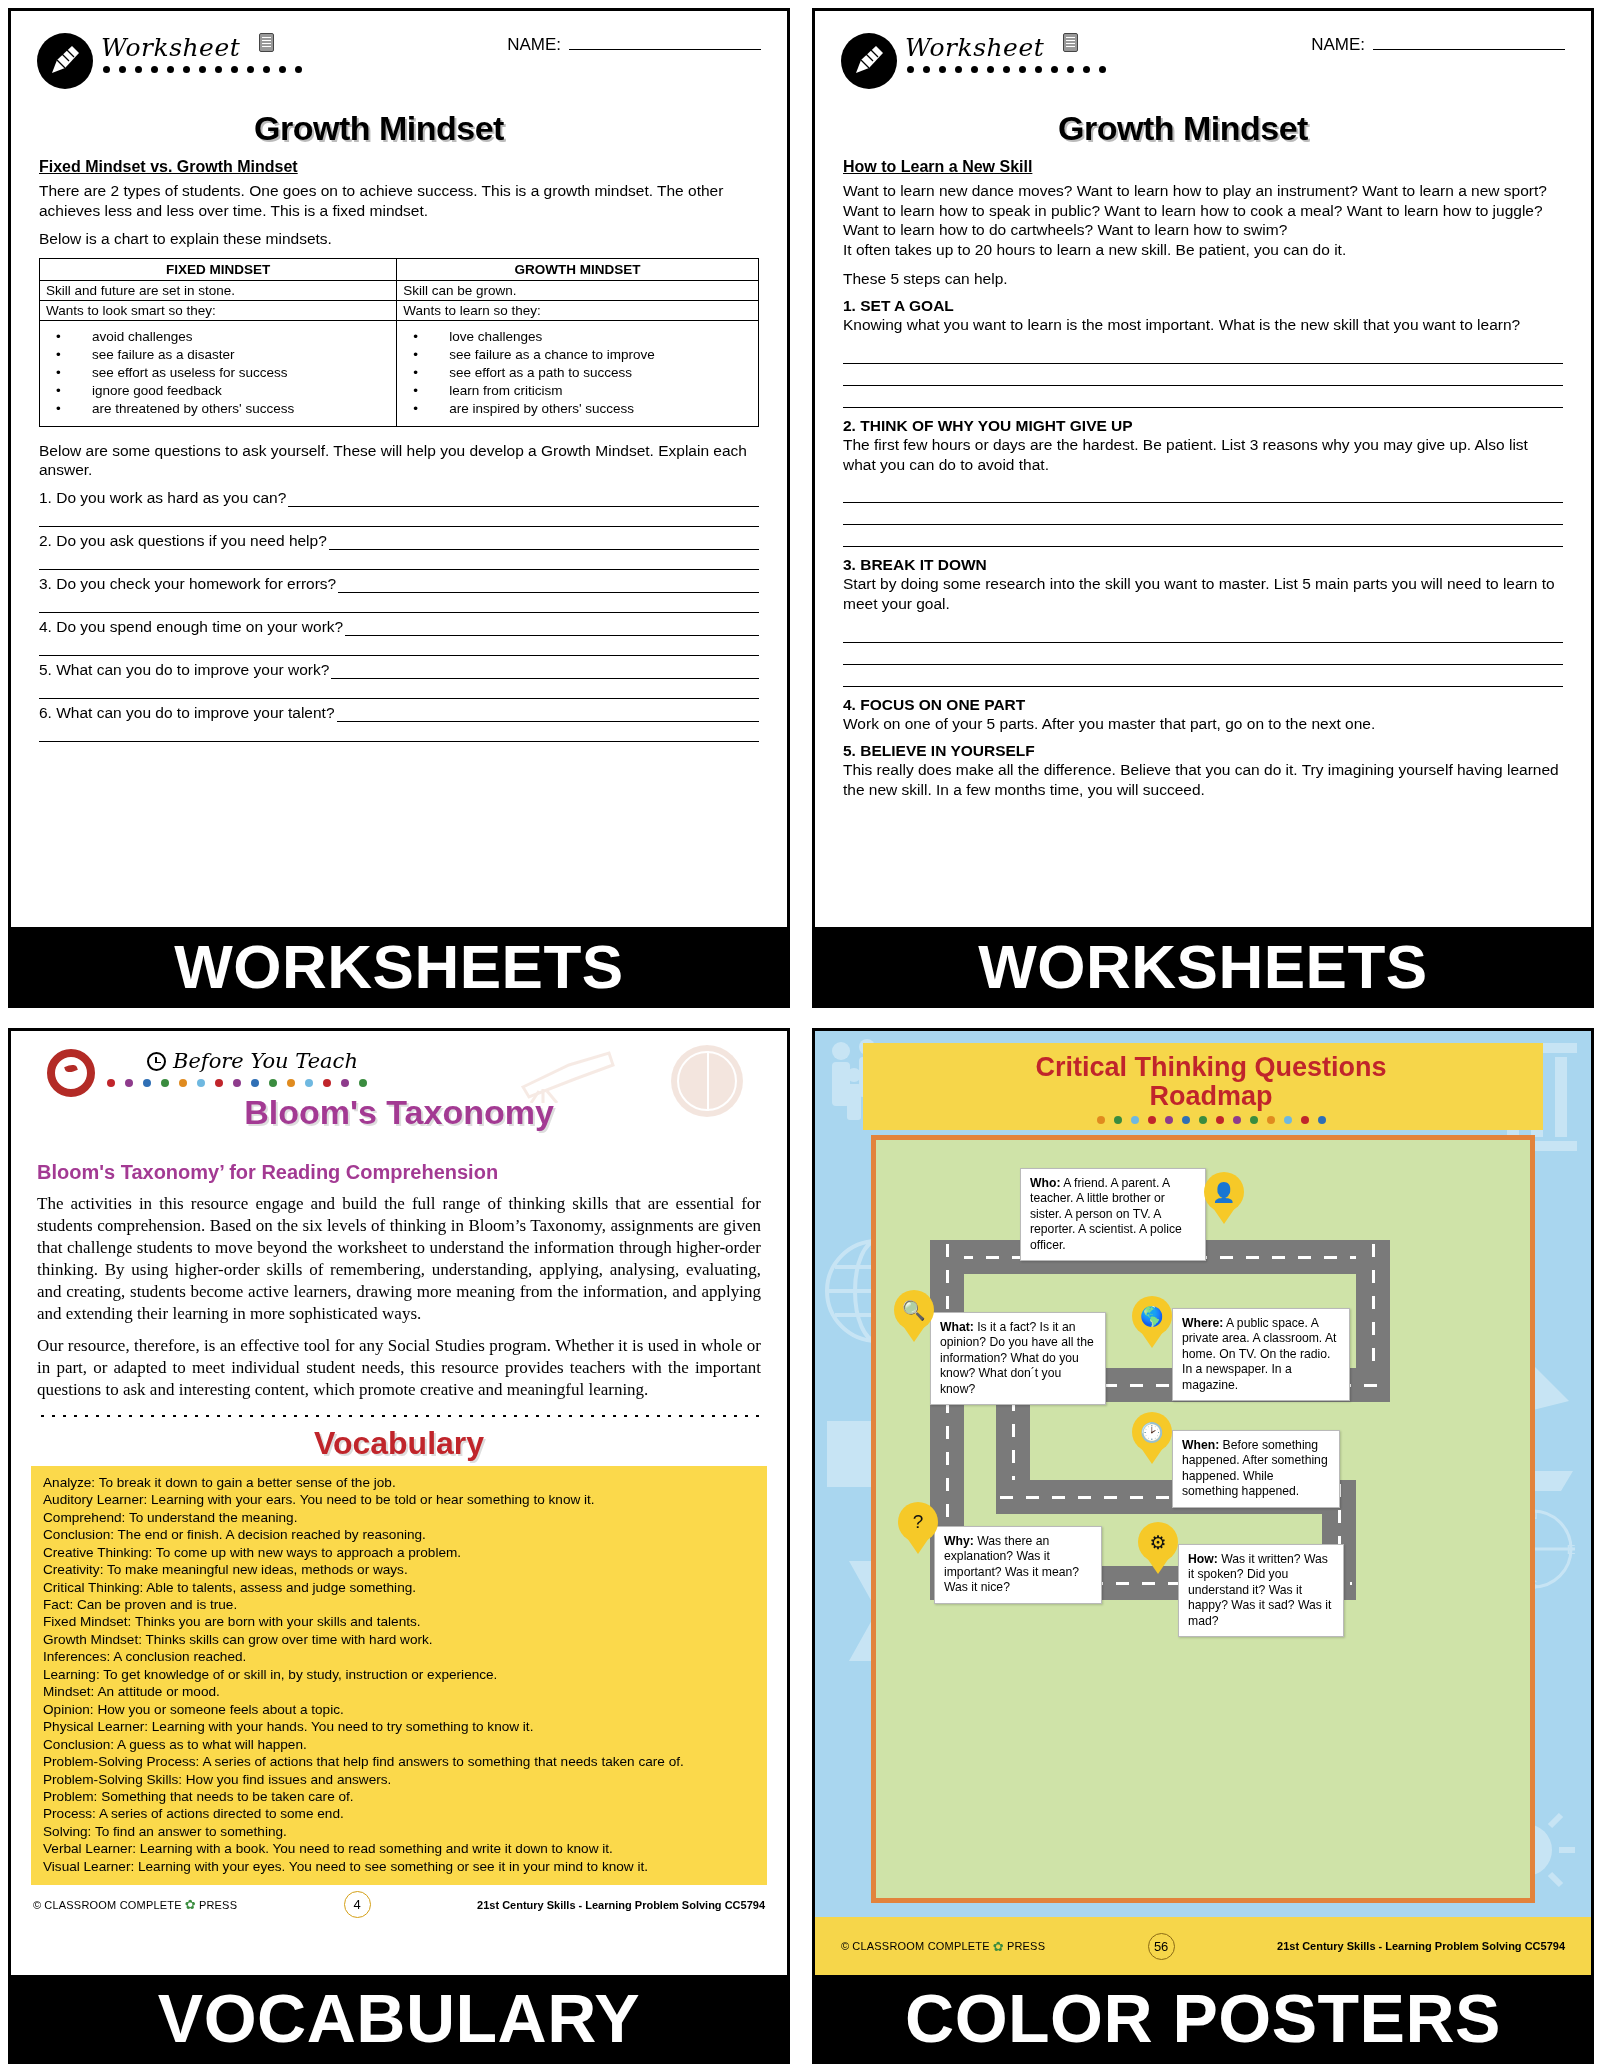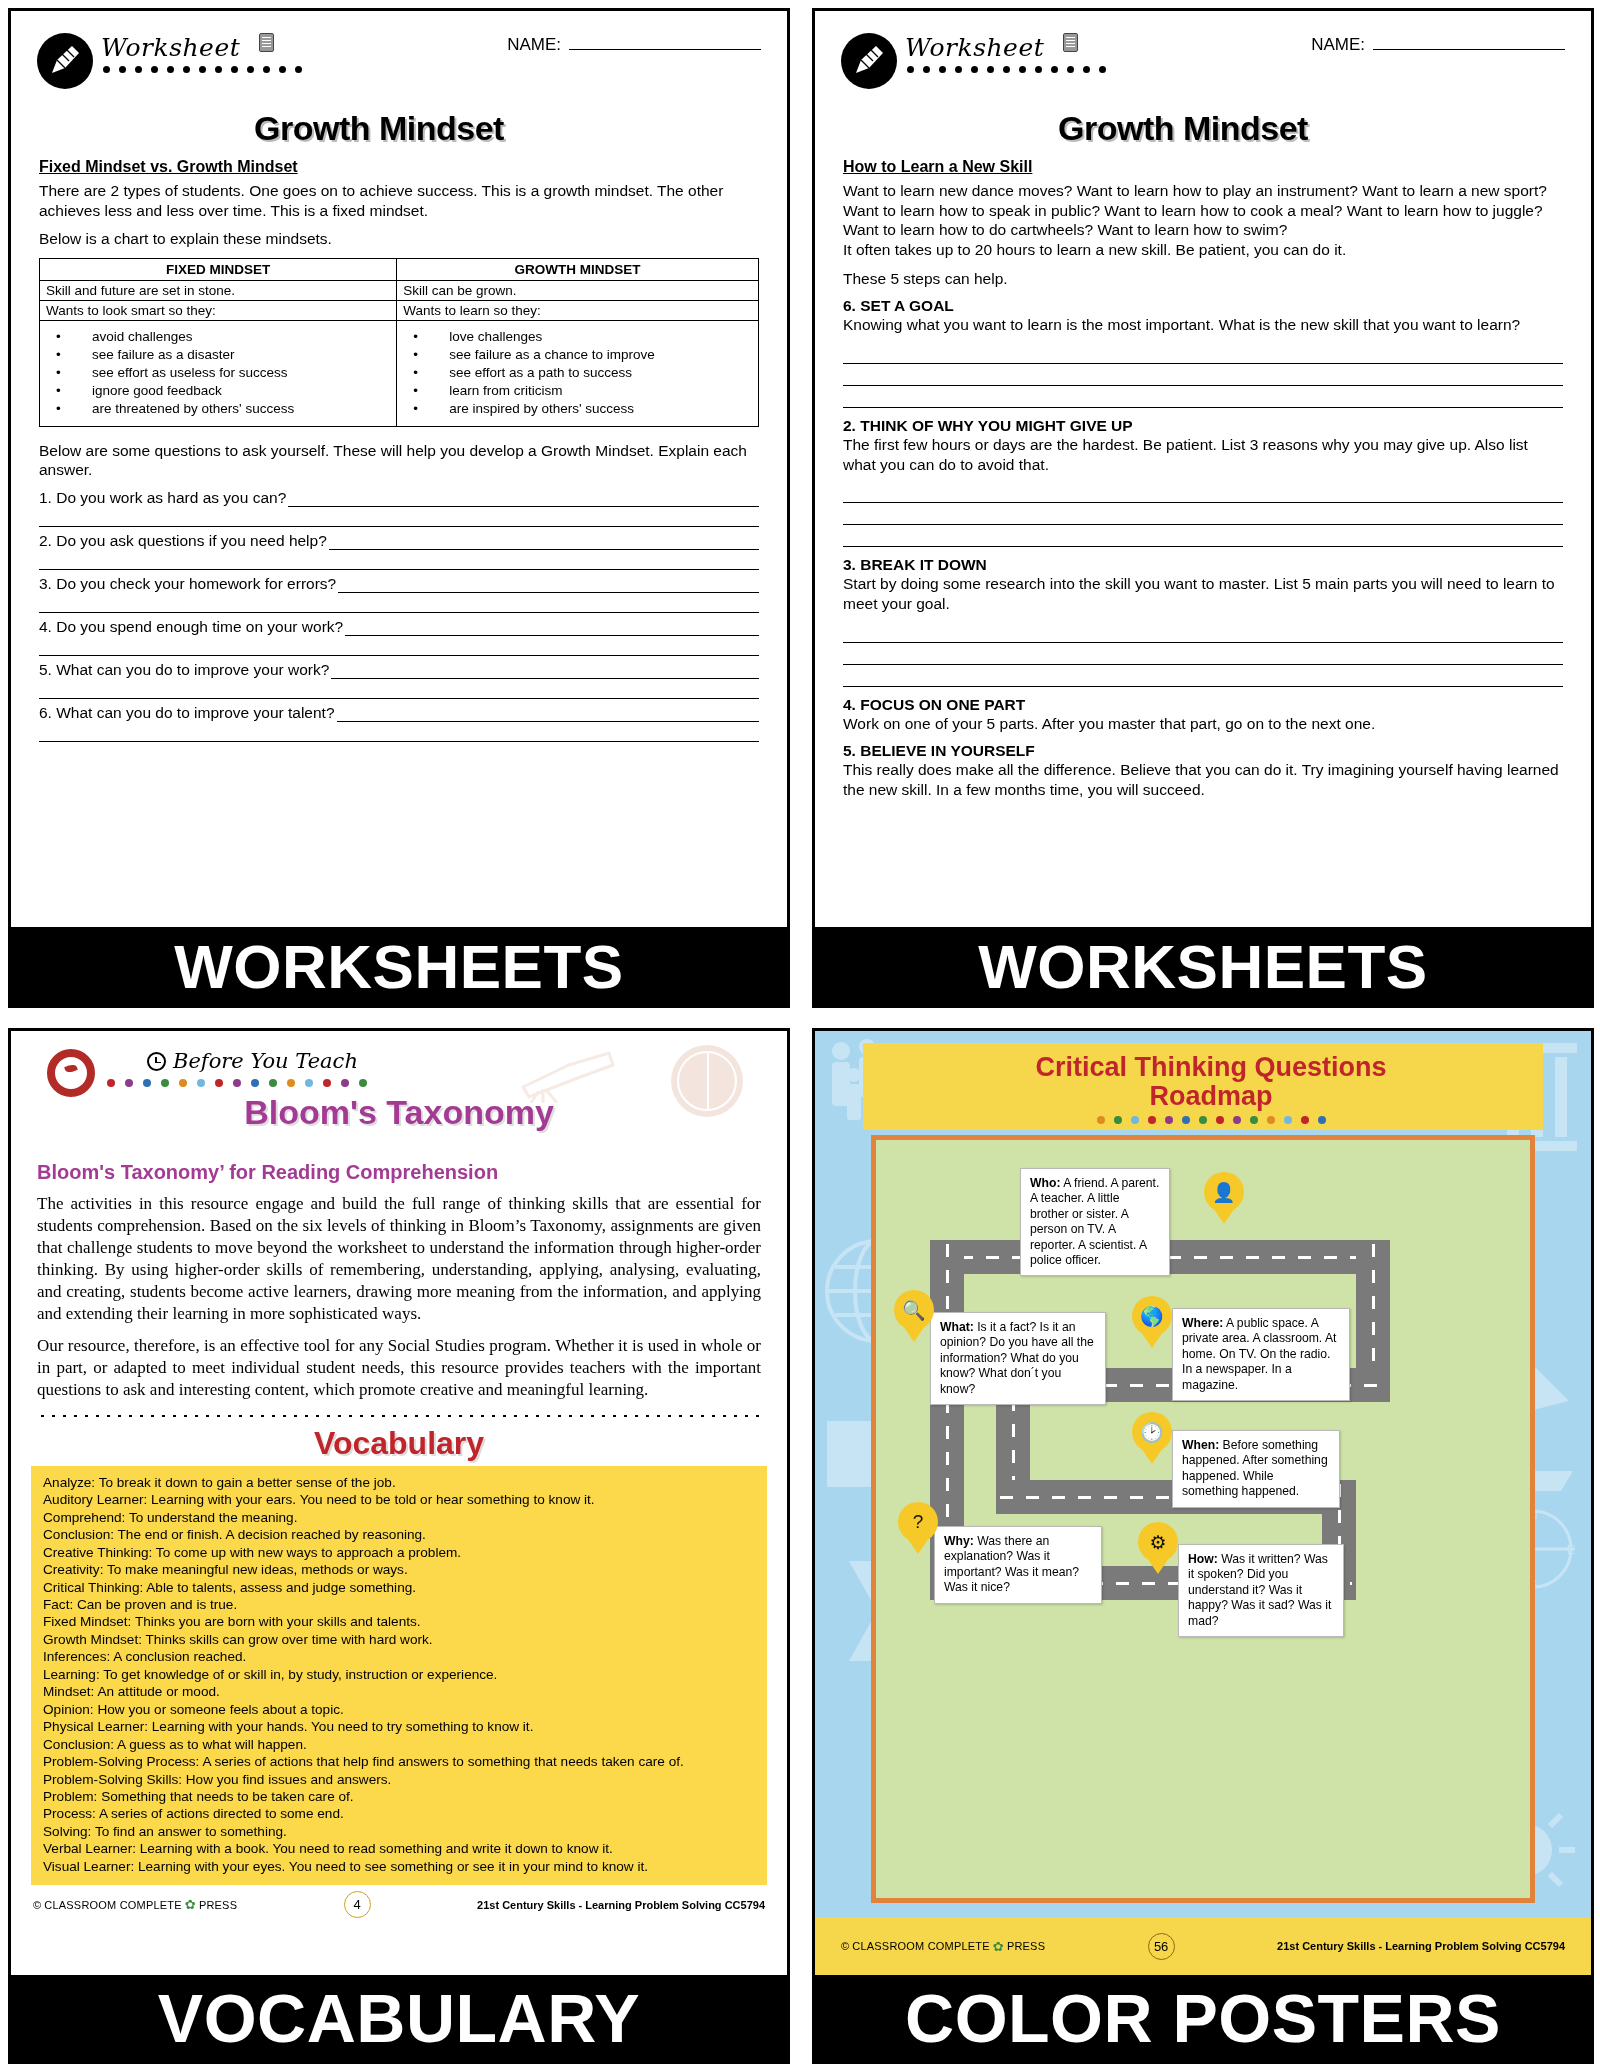--- a/index.html
+++ b/index.html
@@ -463,21 +463,21 @@
       </div>
       <div class="ws-title">Growth Mindset</div>
 
       <div class="ws-content">
         <div class="sec-head">How to Learn a New Skill</div>
         <div class="ws-p" style="margin-bottom:0">Want to learn new dance moves? Want to learn how to play an instrument? Want to learn a new sport? Want to learn how to speak in public? Want to learn how to cook a meal? Want to learn how to juggle? Want to learn how to do cartwheels? Want to learn how to swim?</div>
         <div class="ws-p">It often takes up to 20 hours to learn a new skill. Be patient, you can do it.</div>
         <div class="ws-p">These 5 steps can help.</div>
 
         <div>
-          <div class="step-h">6. SET A GOAL</div>
+          <div class="step-h">1. SET A GOAL</div>
           <div class="ws-p" style="margin-bottom:0">Knowing what you want to learn is the most important. What is the new skill that you want to learn?</div>
           <div class="answer-lines">
             <div class="ln"></div>
             <div class="ln"></div>
             <div class="ln"></div>
           </div>
         </div>
 
         <div>
           <div class="step-h">2. THINK OF WHY YOU MIGHT GIVE UP</div>
@@ -689,21 +689,21 @@
 
         <div class="road dash-h" style="left:54px; top:100px; width:460px; height:34px"></div>
         <div class="road dash-v" style="left:480px; top:100px; width:34px; height:150px"></div>
         <div class="road dash-h" style="left:120px; top:228px; width:394px; height:34px"></div>
         <div class="road dash-v" style="left:120px; top:228px; width:34px; height:130px"></div>
         <div class="road dash-h" style="left:120px; top:340px; width:360px; height:34px"></div>
         <div class="road dash-v" style="left:446px; top:340px; width:34px; height:120px"></div>
         <div class="road dash-h" style="left:54px; top:426px; width:426px; height:34px"></div>
         <div class="road dash-v" style="left:54px; top:100px; width:34px; height:360px"></div>
 
-        <div class="callout" style="left:144px; top:28px; width:150px;">
+        <div class="callout" style="left:144px; top:28px; width:186px;">
           <b>Who:</b><span> A friend. A parent. A teacher. A little brother or sister. A person on TV. A reporter. A scientist. A police officer.</span>
         </div>
         <div class="pin" style="left:328px; top:32px;">
           <div class="head">👤</div>
             <div class="tip"></div>
         </div>
 
         <div class="callout" style="left:54px; top:172px; width:176px;">
           <b>What:</b><span> Is it a fact? Is it an opinion? Do you have all the information? What do you know? What don´t you know?</span>
         </div>

